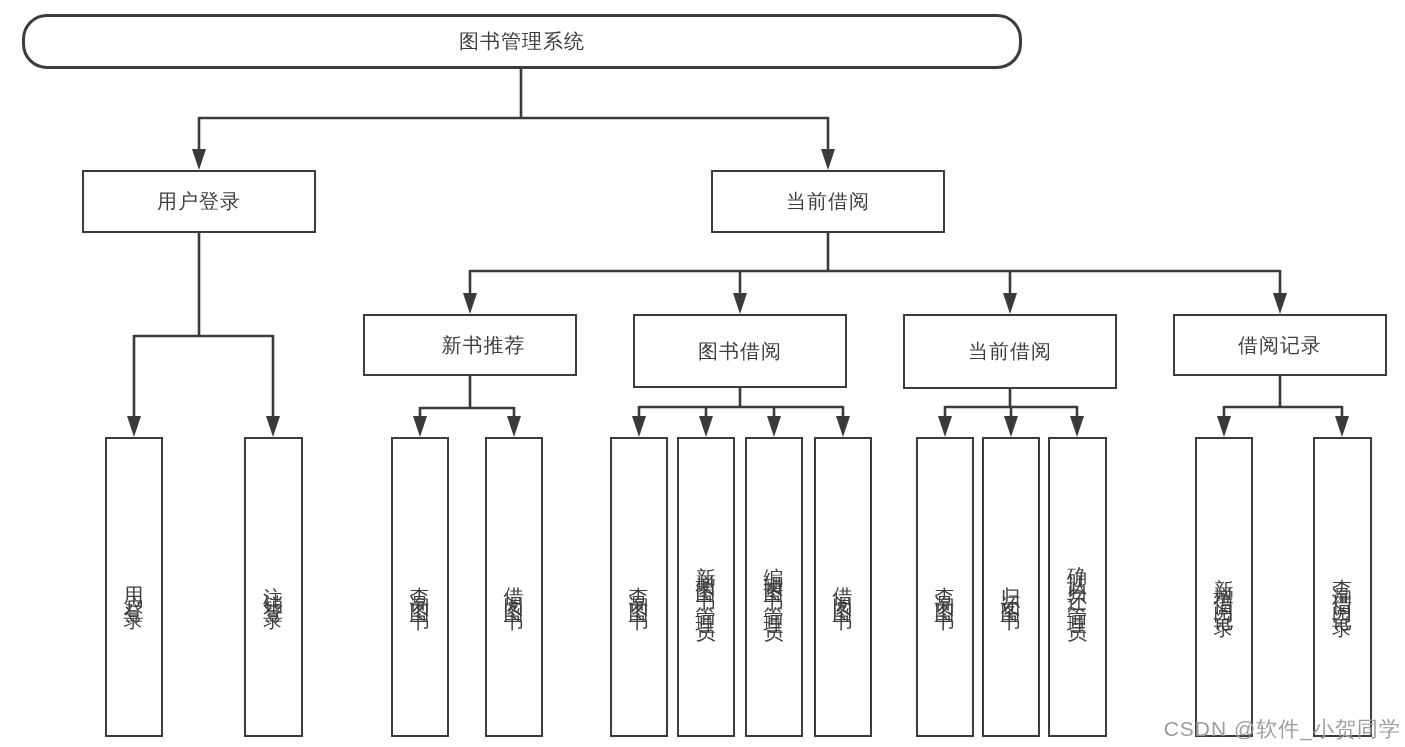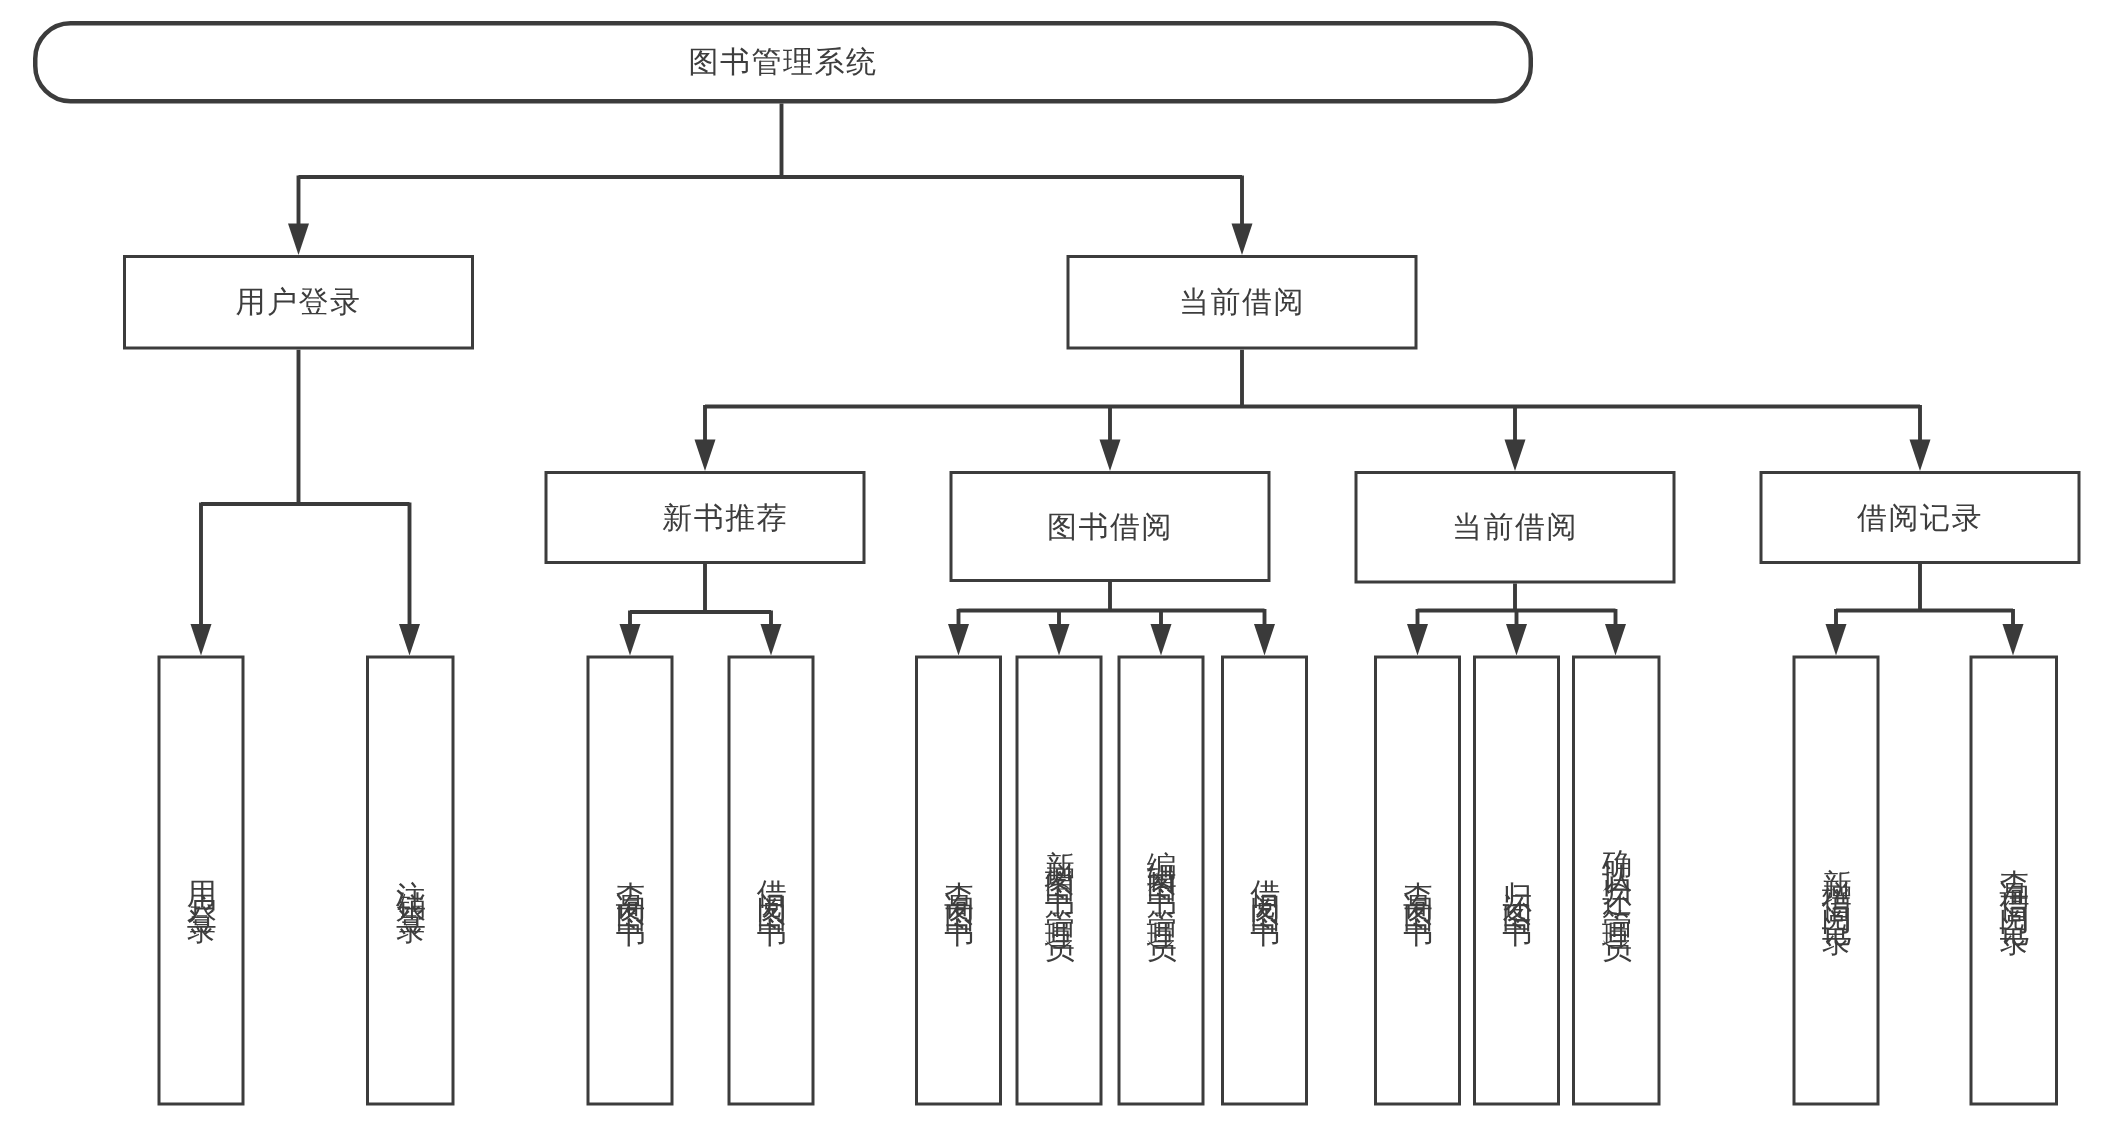--- a/index.html
+++ b/index.html
@@ -222,14 +222,15 @@
     <span>确认归还（管理员）</span>
   </div>
 
   <div class="vbox" style="left:1195px; top:437px; width:58px; height:300px;">
     <span>新增借阅记录</span>
   </div>
   <div class="vbox" style="left:1313px; top:437px; width:59px; height:300px;">
     <span>查询借阅记录</span>
   </div>
 
+  <div class="watermark">CSDN @软件_小贺同学</div>
 
 </div>
 
 </body></html>

